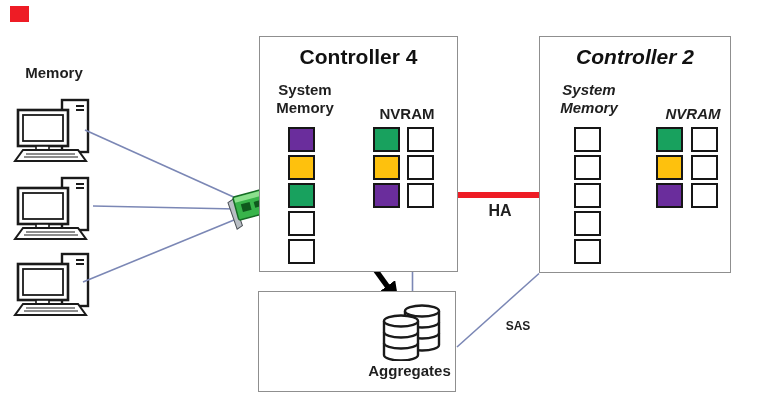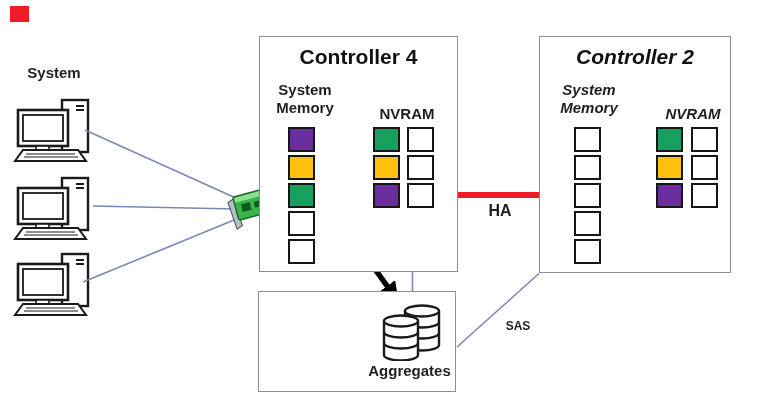--- a/index.html
+++ b/index.html
@@ -24,21 +24,21 @@
   #overlay{position:absolute;left:0;top:0;pointer-events:none;}
   .pc{position:absolute;width:82px;height:66px;}
 </style>
 </head>
 <body>
 
 <div id="canvas">
 
   <div class="red-square"></div>
 
-  <div class="abs label" style="left:24px;top:64px;width:60px;">System</div>
+  <div class="abs label" style="left:24px;top:64px;width:60px;">Memory</div>
 
   <svg width="0" height="0" style="position:absolute" aria-hidden="true">
     <defs>
       <g id="pc-icon" stroke="#1a1a1a" fill="#ffffff">
         <rect x="50" y="3" width="26" height="52" stroke-width="2.4"></rect>
         <line x1="64" y1="9" x2="72" y2="9" stroke-width="2"></line>
         <line x1="64" y1="13" x2="72" y2="13" stroke-width="2"></line>
         <rect x="6" y="13" width="50" height="36" stroke-width="2.6"></rect>
         <rect x="11" y="18" width="40" height="26" stroke-width="1.8"></rect>
         <rect x="24" y="49" width="13" height="4" stroke-width="1.6"></rect>

